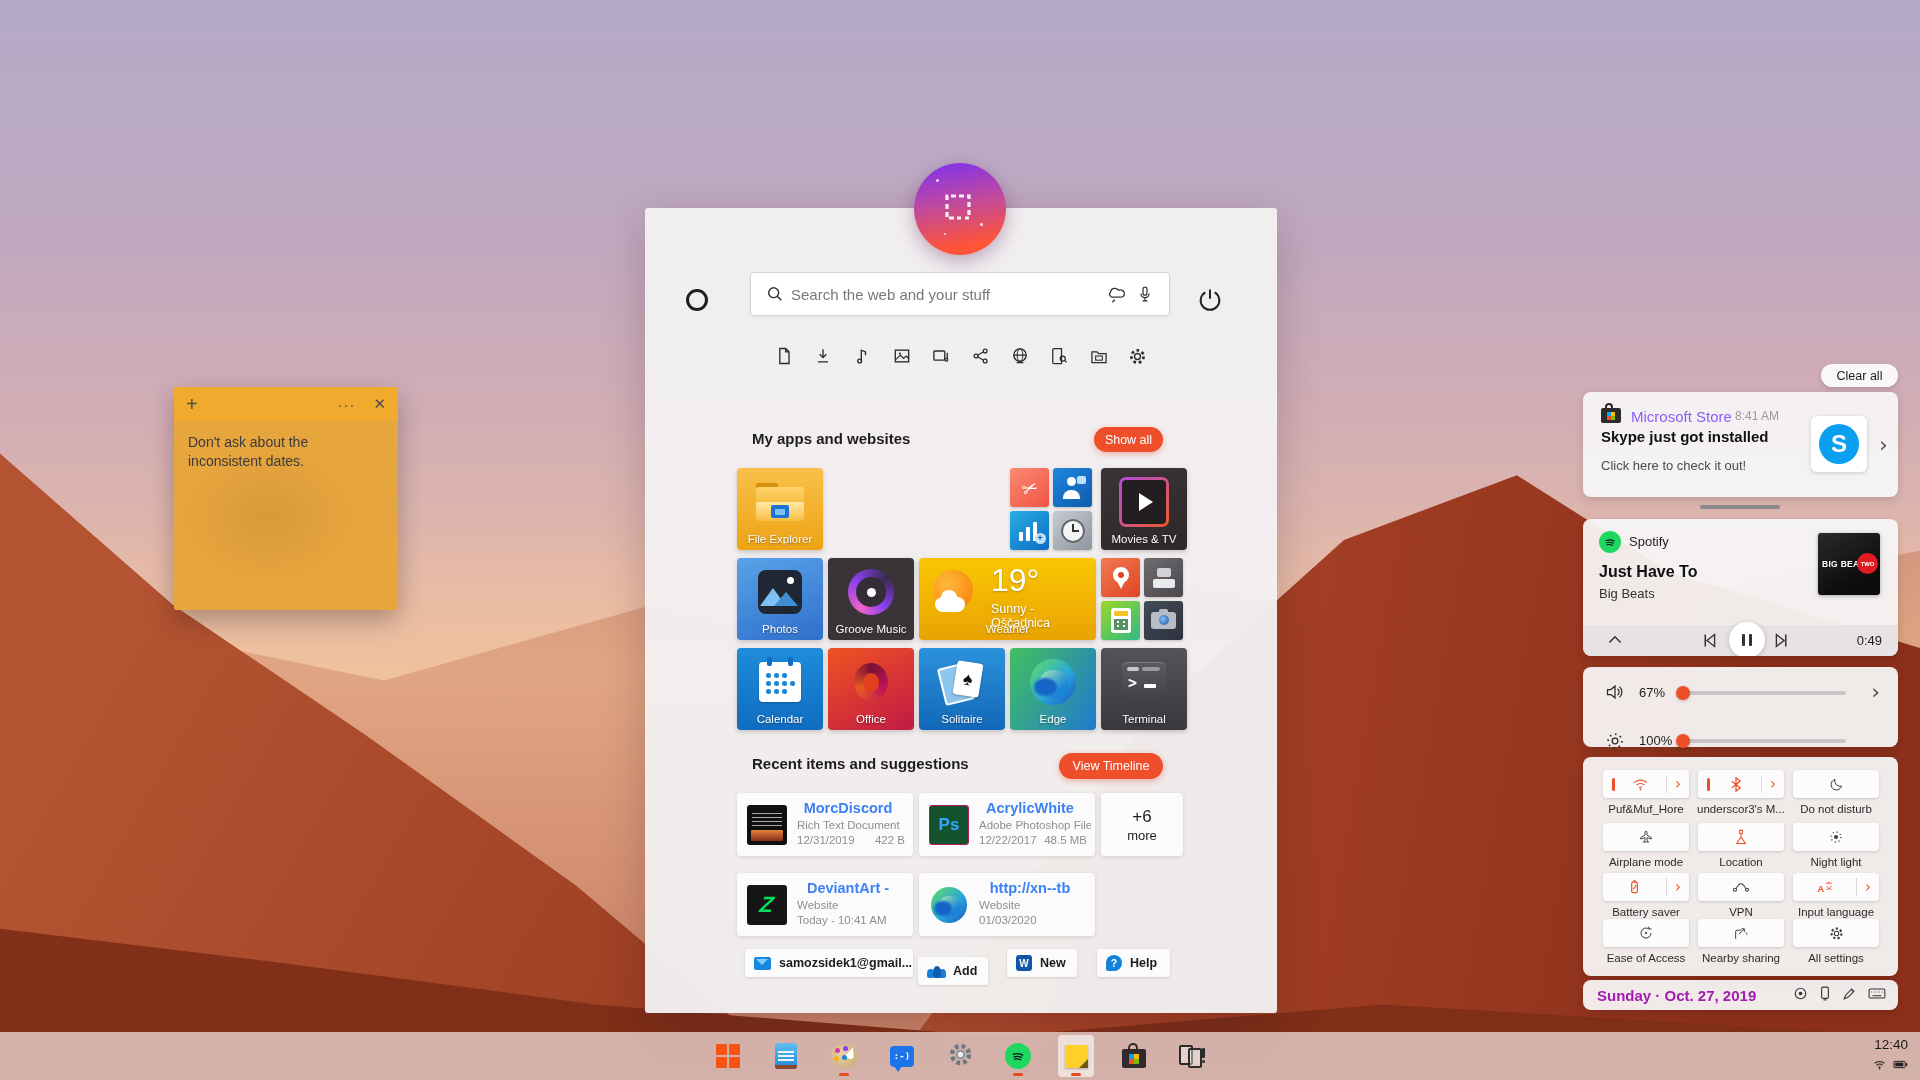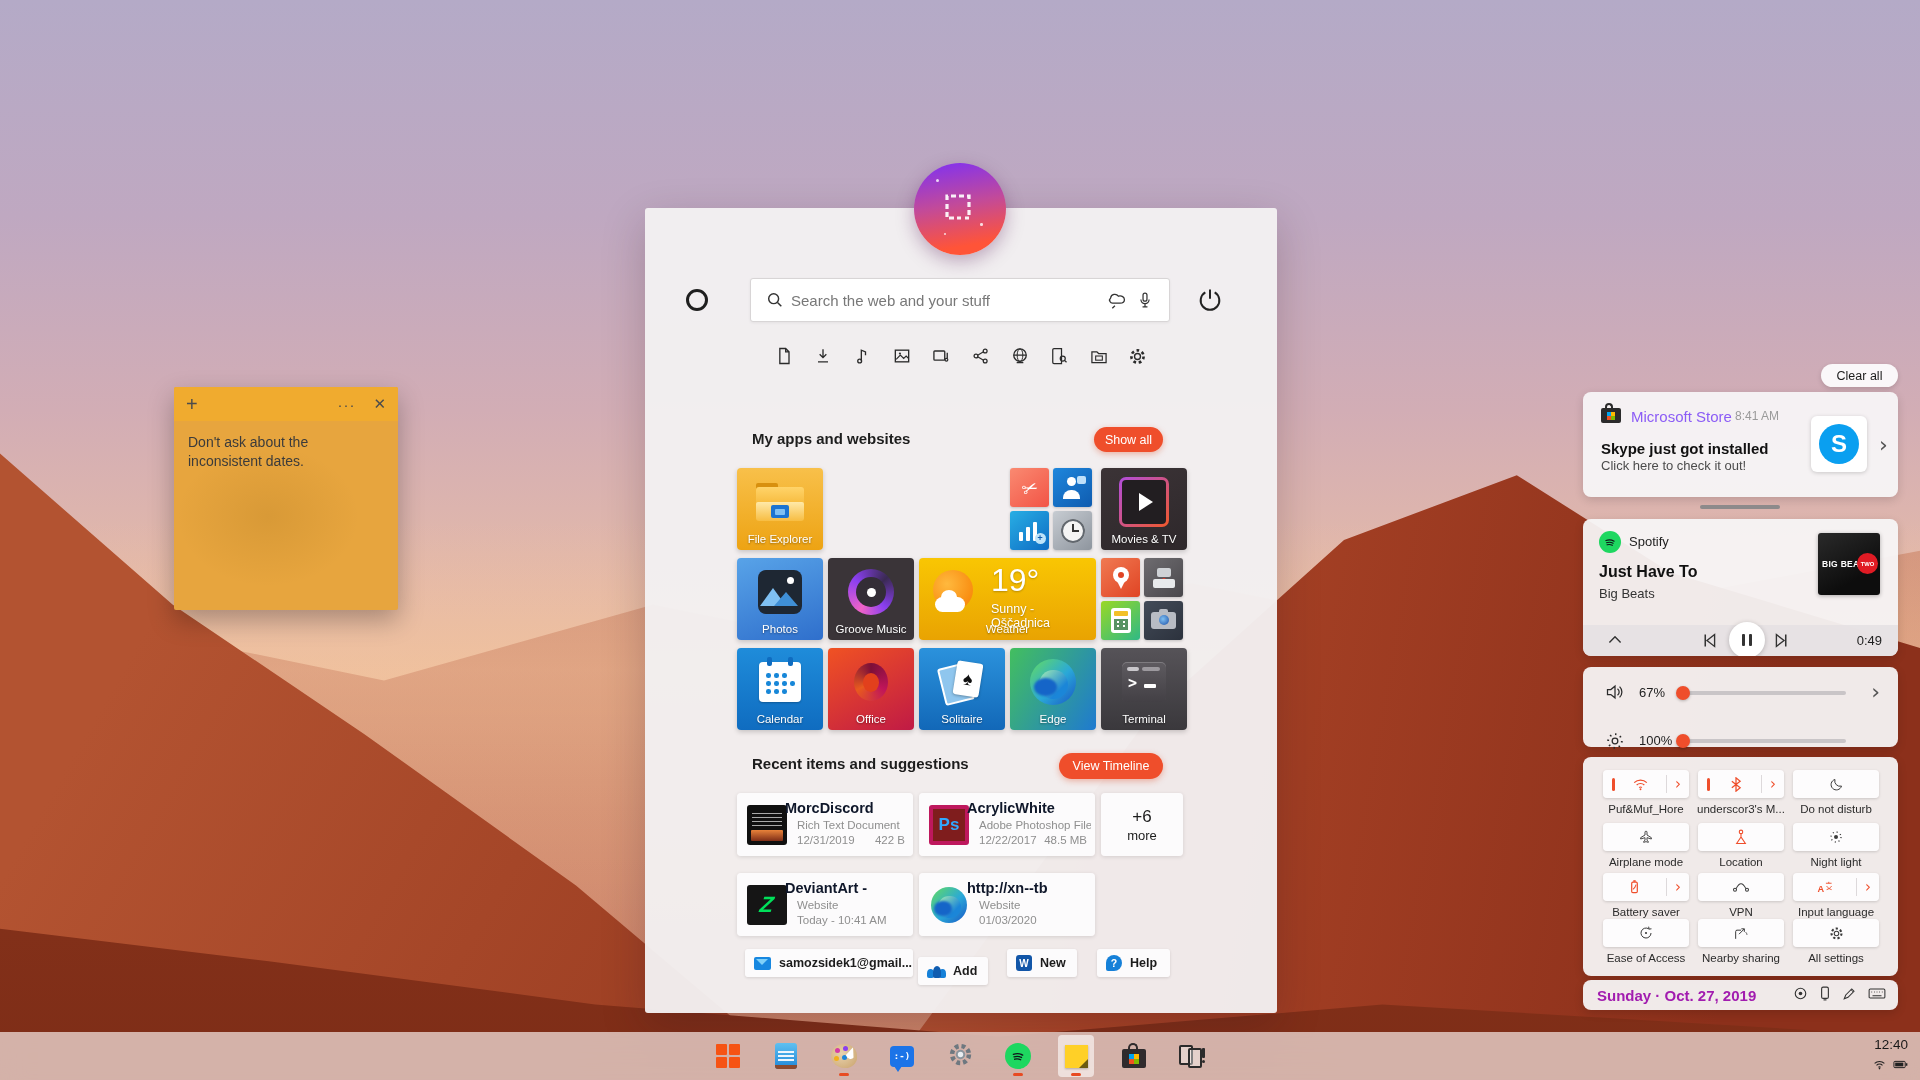--- a/index.html
+++ b/index.html
@@ -23,21 +23,21 @@
   .note-head .dots{font-size:15px;letter-spacing:1px;margin-right:18px;}
   .note-head .close{font-size:15px;}
   .note-body{padding:12px 14px;font-size:14px;color:#3b3b3b;line-height:1.35;}
 
   
   .panel{left:645px;top:208px;width:632px;height:805px;background:rgba(242,240,241,.96);border-radius:3px;box-shadow:0 14px 44px rgba(40,20,30,.22);}
   .logo-circle{left:269px;top:-45px;width:92px;height:92px;border-radius:50%;background:linear-gradient(170deg,#8a35e4 8%,#c24a9a 45%,#ff5438 85%);box-shadow:0 6px 18px rgba(90,30,90,.35);display:flex;align-items:center;justify-content:center;}
   .logo-circle svg{opacity:.92;}
   .spark{position:absolute;background:#fff;border-radius:50%;opacity:.8;}
   .cortana{left:41px;top:81px;width:22px;height:22px;border-radius:50%;border:3px solid #1f1f1f;box-sizing:border-box;}
-  .search{left:105px;top:70px;width:420px;height:44px;background:#fff;border:1px solid #d8d5d6;border-radius:3px;display:flex;align-items:center;padding:0 10px;box-sizing:border-box;box-shadow:0 1px 3px rgba(0,0,0,.06);}
+  .search{left:105px;top:64px;width:420px;height:44px;background:#fff;border:1px solid #d8d5d6;border-radius:3px;display:flex;align-items:center;padding:0 10px;box-sizing:border-box;box-shadow:0 1px 3px rgba(0,0,0,.06);}
   .search input{flex:1;border:none;outline:none;font-size:15px;color:#333;background:transparent;font-family:"Liberation Sans",sans-serif;}
   .search input::placeholder{color:#787878;}
   .search .sico{display:flex;align-items:center;justify-content:center;width:28px;height:28px;}
   .power{left:549px;top:76px;width:32px;height:32px;display:flex;align-items:center;justify-content:center;}
   .icon-row{left:126px;top:132px;width:380px;height:32px;display:flex;justify-content:space-between;align-items:center;}
   .icon-row .qi{width:26px;height:26px;display:flex;align-items:center;justify-content:center;color:#2b2b2b;}
   .sec-head{left:107px;width:440px;font-size:15px;font-weight:700;color:#1d1d1d;}
   .pill{background:#ef4e2b;color:#fff;border:none;border-radius:13px;font-size:12.5px;font-family:"Liberation Sans",sans-serif;display:flex;align-items:center;justify-content:center;box-shadow:0 2px 6px rgba(220,60,20,.35);}
 
   
@@ -145,27 +145,27 @@
   .calc .strip{position:absolute;left:3px;top:3px;width:14px;height:5px;background:#f2c028;border-radius:1px;}
   .calc .keys{position:absolute;left:3px;top:11px;width:14px;height:11px;background:repeating-linear-gradient(0deg,#3a7f4a 0 2.5px,transparent 2.5px 4.5px),repeating-linear-gradient(90deg,#3a7f4a 0 3.5px,transparent 3.5px 5.5px);opacity:.85;}
   .cam{width:25px;height:17px;background:#b8bcc4;border-radius:3px;position:relative;}
   .cam::before{content:"";position:absolute;left:8px;top:-3px;width:9px;height:4px;background:#b8bcc4;border-radius:2px 2px 0 0;}
   .cam .lens{position:absolute;left:7.5px;top:3px;width:10px;height:10px;border-radius:50%;background:radial-gradient(circle at 40% 40%,#7fc0f2,#1b4fa8);}
 
   
   .card{position:absolute;background:rgba(253,252,253,.92);border-radius:4px;box-shadow:0 1px 4px rgba(0,0,0,.12);}
   .rcard{width:176px;height:63px;}
   .rcard .ric{position:absolute;left:10px;top:12px;width:40px;height:40px;border-radius:3px;}
-  .rcard .rname{position:absolute;left:48px;top:7px;width:110px;font-size:14.5px;font-weight:700;color:#0f172a;white-space:nowrap;overflow:hidden;}
+  .rcard .rname{position:absolute;left:56px;top:7px;width:110px;font-size:14.5px;font-weight:700;color:#3b82f6;white-space:nowrap;overflow:hidden;text-align:center;}
   .rcard .rtype{position:absolute;left:60px;top:26px;width:112px;font-size:11.5px;color:#8f8f8f;white-space:nowrap;overflow:hidden;}
   .rcard .rmeta{position:absolute;left:60px;top:41px;width:108px;font-size:11.5px;color:#8f8f8f;display:flex;justify-content:space-between;}
   .doc-thumb{background:#101010;position:relative;overflow:hidden;}
   .doc-thumb .lines{position:absolute;left:5px;top:5px;right:5px;height:16px;background:repeating-linear-gradient(0deg,#cfcfcf 0 1.5px,transparent 1.5px 4px);opacity:.8;}
   .doc-thumb .img{position:absolute;left:4px;bottom:4px;right:4px;height:11px;background:linear-gradient(180deg,#e8823a,#7e2d17);border-radius:1px;}
-  .ps-thumb{background:#7f1d1d;display:flex;align-items:center;justify-content:center;color:#31a8ff;font-weight:700;font-size:17px;border:4px solid #be185d;box-sizing:border-box;}
+  .ps-thumb{background:#14532d;display:flex;align-items:center;justify-content:center;color:#31a8ff;font-weight:700;font-size:17px;border:1px solid #be185d;box-sizing:border-box;}
   .da-thumb{background:#151515;display:flex;align-items:center;justify-content:center;}
   .da-thumb span{color:#00e05a;font-weight:800;font-size:22px;font-style:italic;transform:skewX(-8deg);}
   .more-card{width:82px;height:63px;display:flex;flex-direction:column;align-items:center;justify-content:center;color:#1c1c1c;}
   .more-card .n{font-size:17px;} .more-card .m{font-size:13px;margin-top:1px;}
 
   
   .fbtn{position:absolute;top:741px;height:28px;background:rgba(253,252,253,.92);border-radius:3px;box-shadow:0 1px 3px rgba(0,0,0,.12);display:flex;align-items:center;padding:0 9px;box-sizing:border-box;font-size:12.5px;font-weight:700;color:#1c1c1c;gap:8px;white-space:nowrap;overflow:hidden;}
   .mini-env{width:17px;height:13px;background:#1787e0;border-radius:2px;position:relative;flex:none;}
   .mini-env::after{content:"";position:absolute;left:2px;top:2px;width:0;height:0;border-left:6.5px solid transparent;border-right:6.5px solid transparent;border-top:6px solid #7fd0f8;}
   .mini-people{width:18px;height:14px;position:relative;flex:none;}
@@ -177,21 +177,21 @@
   
   .ac{left:1583px;top:362px;width:268px;height:650px;}
   .ac .card2{position:absolute;left:0;width:315px;background:rgba(247,245,246,.94);border-radius:8px;box-shadow:0 3px 10px rgba(0,0,0,.14);box-sizing:border-box;}
   .clear-all{left:238px;top:2px;width:77px;height:23px;background:rgba(252,251,252,.95);border:none;border-radius:11.5px;font-size:12.5px;color:#1c1c1c;font-family:"Liberation Sans",sans-serif;box-shadow:0 2px 5px rgba(0,0,0,.15);}
   .notif{top:30px;height:105px;}
   .notif .bag{position:absolute;left:18px;top:16px;width:20px;height:15px;background:#2b2b2b;border-radius:2px;}
   .notif .bag::before{content:"";position:absolute;left:4px;top:-5px;width:8px;height:8px;border:2px solid #2b2b2b;border-bottom:none;border-radius:4px 4px 0 0;box-sizing:border-box;}
   .notif .bag .sq{position:absolute;left:6px;top:3.5px;width:8px;height:8px;background:conic-gradient(from 0deg at 50% 50%,#ffb900 0 25%,#7fba00 0 50%,#f25022 0 75%,#00a4ef 0 100%);}
   .notif .napp{position:absolute;left:48px;top:16px;font-size:15px;font-weight:400;color:#8b5cf6;}
   .notif .ntime{position:absolute;left:152px;top:17px;font-size:12px;color:#9a9a9a;}
-  .notif .ntitle{position:absolute;left:18px;top:48px;font-size:15px;font-weight:700;color:#111;}
+  .notif .ntitle{position:absolute;left:18px;top:36px;font-size:15px;font-weight:700;color:#111;}
   .notif .nbody{position:absolute;left:18px;top:66px;font-size:13px;color:#4c4c4c;}
   .notif .art{position:absolute;left:228px;top:24px;width:56px;height:56px;background:#fff;border-radius:6px;box-shadow:0 1px 4px rgba(0,0,0,.18);display:flex;align-items:center;justify-content:center;}
   .skype{width:40px;height:40px;border-radius:50%;background:#0a9ff0;color:#fff;font-weight:700;font-size:24px;display:flex;align-items:center;justify-content:center;}
   .chev{color:#555;font-size:22px;font-family:"DejaVu Sans",sans-serif;line-height:1;}
   .notif .nchev{position:absolute;left:296px;top:42px;}
   .handle{left:117px;top:143px;width:80px;height:4px;border-radius:2px;background:#8d8a8b;}
 
   .media{top:157px;height:137px;overflow:hidden;}
   .sp-ic{position:absolute;left:16px;top:12px;width:22px;height:22px;}
   .sp-circle{width:100%;height:100%;border-radius:50%;background:#1ed760;display:flex;align-items:center;justify-content:center;}

